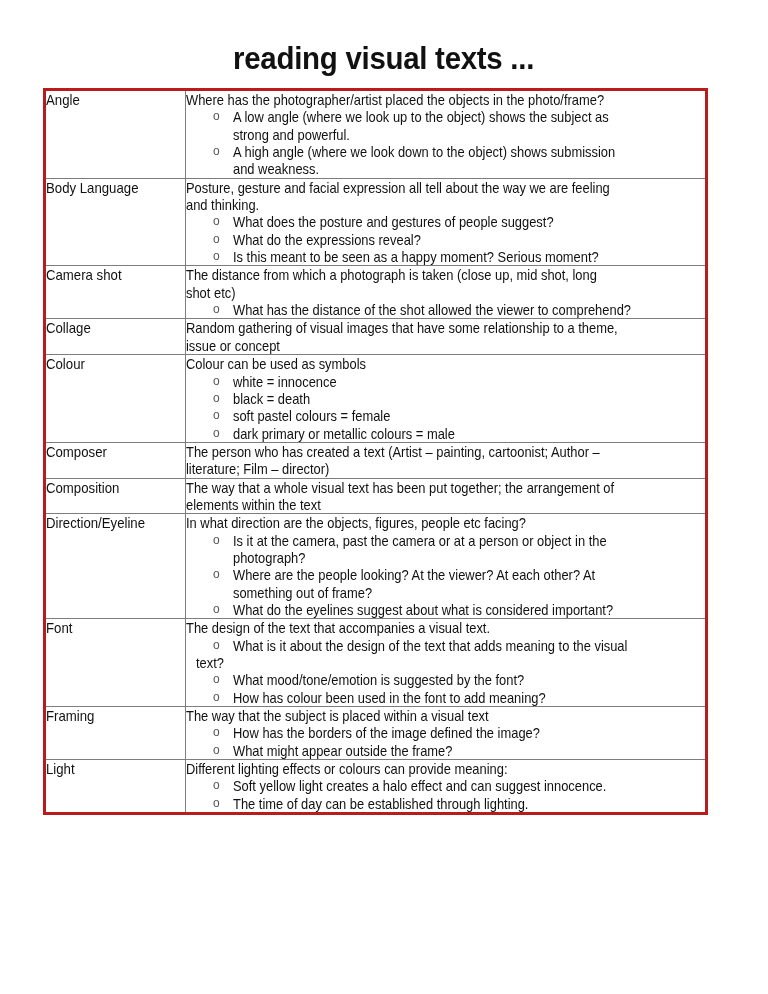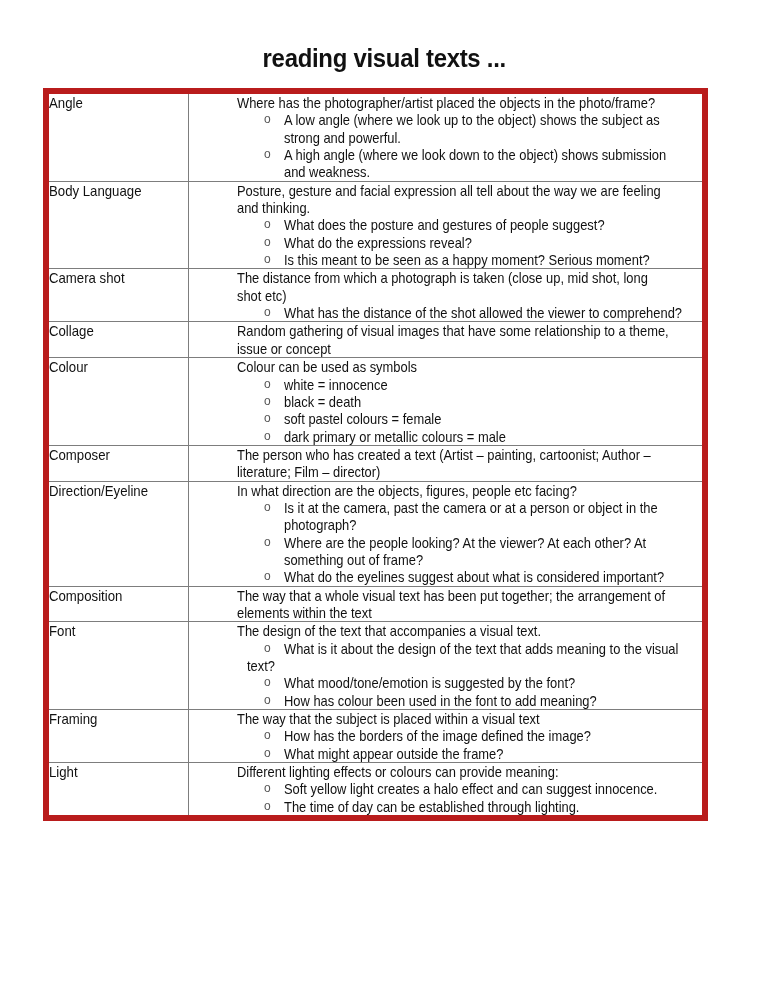--- a/index.html
+++ b/index.html
@@ -2,36 +2,36 @@
 <html><head>
 <meta charset="utf-8">
 <style>
   html, body { margin: 0; padding: 0; background: #ffffff; }
   body {
     width: 768px; height: 994px; position: relative; overflow: hidden;
     font-family: "Liberation Sans", sans-serif; color: #111111;
   }
   .title {
     position: absolute; left: 0; top: 38px; width: 768px;
-    text-align: center; font-weight: bold; font-size: 26px; line-height: 40px;
+    text-align: center; font-weight: bold; font-size: 32px; line-height: 40px;
     letter-spacing: -0.3px; color: #111;
   }
   .title span { display: inline-block; transform: scaleX(0.92); transform-origin: center; }
   table.gloss {
     position: absolute; left: 43px; top: 88px; width: 665px;
     border-collapse: collapse; table-layout: fixed;
-    border: 6px solid #b91c1c;
+    border: 3px solid #b91c1c;
   }
   table.gloss td {
     border: 1px solid #7d7d7d; vertical-align: top; padding: 0;
     font-size: 15px; line-height: 17.35px;
   }
   td.term { width: 139px; padding-left: 5px; }
   td.desc { padding-left: 3px; }
-  .ln { white-space: nowrap; display: block; height: 17.35px; overflow: visible; margin-left: 48px; }
+  .ln { white-space: nowrap; display: block; height: 17.35px; overflow: visible; }
   .ln .t { display: inline-block; transform: scaleX(0.86); transform-origin: left center; }
   .term .t { display: inline-block; transform: scaleX(0.88); transform-origin: left center; }
   .ln.b, .ln.c { padding-left: 47px; position: relative; }
   .ln.b .bul {
     position: absolute; left: 27px; top: 0; font-size: 12px; color: #555;
   }
   .ln.fb { padding-left: 47px; position: relative; }
   .ln.fb .bul { position: absolute; left: 27px; top: 0; font-size: 12px; color: #555; }
   .ln.fc { padding-left: 10px; }
 </style>
@@ -88,35 +88,35 @@
         </td>
       </tr>
       <tr>
         <td class="term"><span class="t">Composer</span></td>
         <td class="desc">
           <span class="ln p"><span class="t">The person who has created a text (Artist – painting, cartoonist; Author –</span></span>
           <span class="ln p"><span class="t">literature; Film – director)</span></span>
         </td>
       </tr>
       <tr>
+        <td class="term"><span class="t">Composition</span></td>
+        <td class="desc">
+          <span class="ln p"><span class="t">The way that a whole visual text has been put together;  the arrangement of</span></span>
+          <span class="ln p"><span class="t">elements within the text</span></span>
+        </td>
+      </tr>
+      <tr>
         <td class="term"><span class="t">Direction/Eyeline</span></td>
         <td class="desc">
           <span class="ln p"><span class="t">In what direction are the objects, figures, people etc facing?</span></span>
           <span class="ln b"><span class="bul">o</span><span class="t">Is it at the camera, past the camera or at a person or object in the</span></span>
           <span class="ln c"><span class="t">photograph?</span></span>
           <span class="ln b"><span class="bul">o</span><span class="t">Where are the people looking?  At the viewer?  At each other?  At</span></span>
           <span class="ln c"><span class="t">something out of frame?</span></span>
           <span class="ln b"><span class="bul">o</span><span class="t">What do the eyelines suggest about what is considered important?</span></span>
-        </td>
-      </tr>
-      <tr>
-        <td class="term"><span class="t">Composition</span></td>
-        <td class="desc">
-          <span class="ln p"><span class="t">The way that a whole visual text has been put together;  the arrangement of</span></span>
-          <span class="ln p"><span class="t">elements within the text</span></span>
         </td>
       </tr>
       <tr>
         <td class="term"><span class="t">Font</span></td>
         <td class="desc">
           <span class="ln p"><span class="t">The design of the text that accompanies a visual text.</span></span>
           <span class="ln fb"><span class="bul">o</span><span class="t">What is it about the design of the text that adds meaning to the visual</span></span>
           <span class="ln fc"><span class="t">text?</span></span>
           <span class="ln b"><span class="bul">o</span><span class="t">What mood/tone/emotion is suggested by the font?</span></span>
           <span class="ln b"><span class="bul">o</span><span class="t">How has colour been used in the font to add meaning?</span></span>

